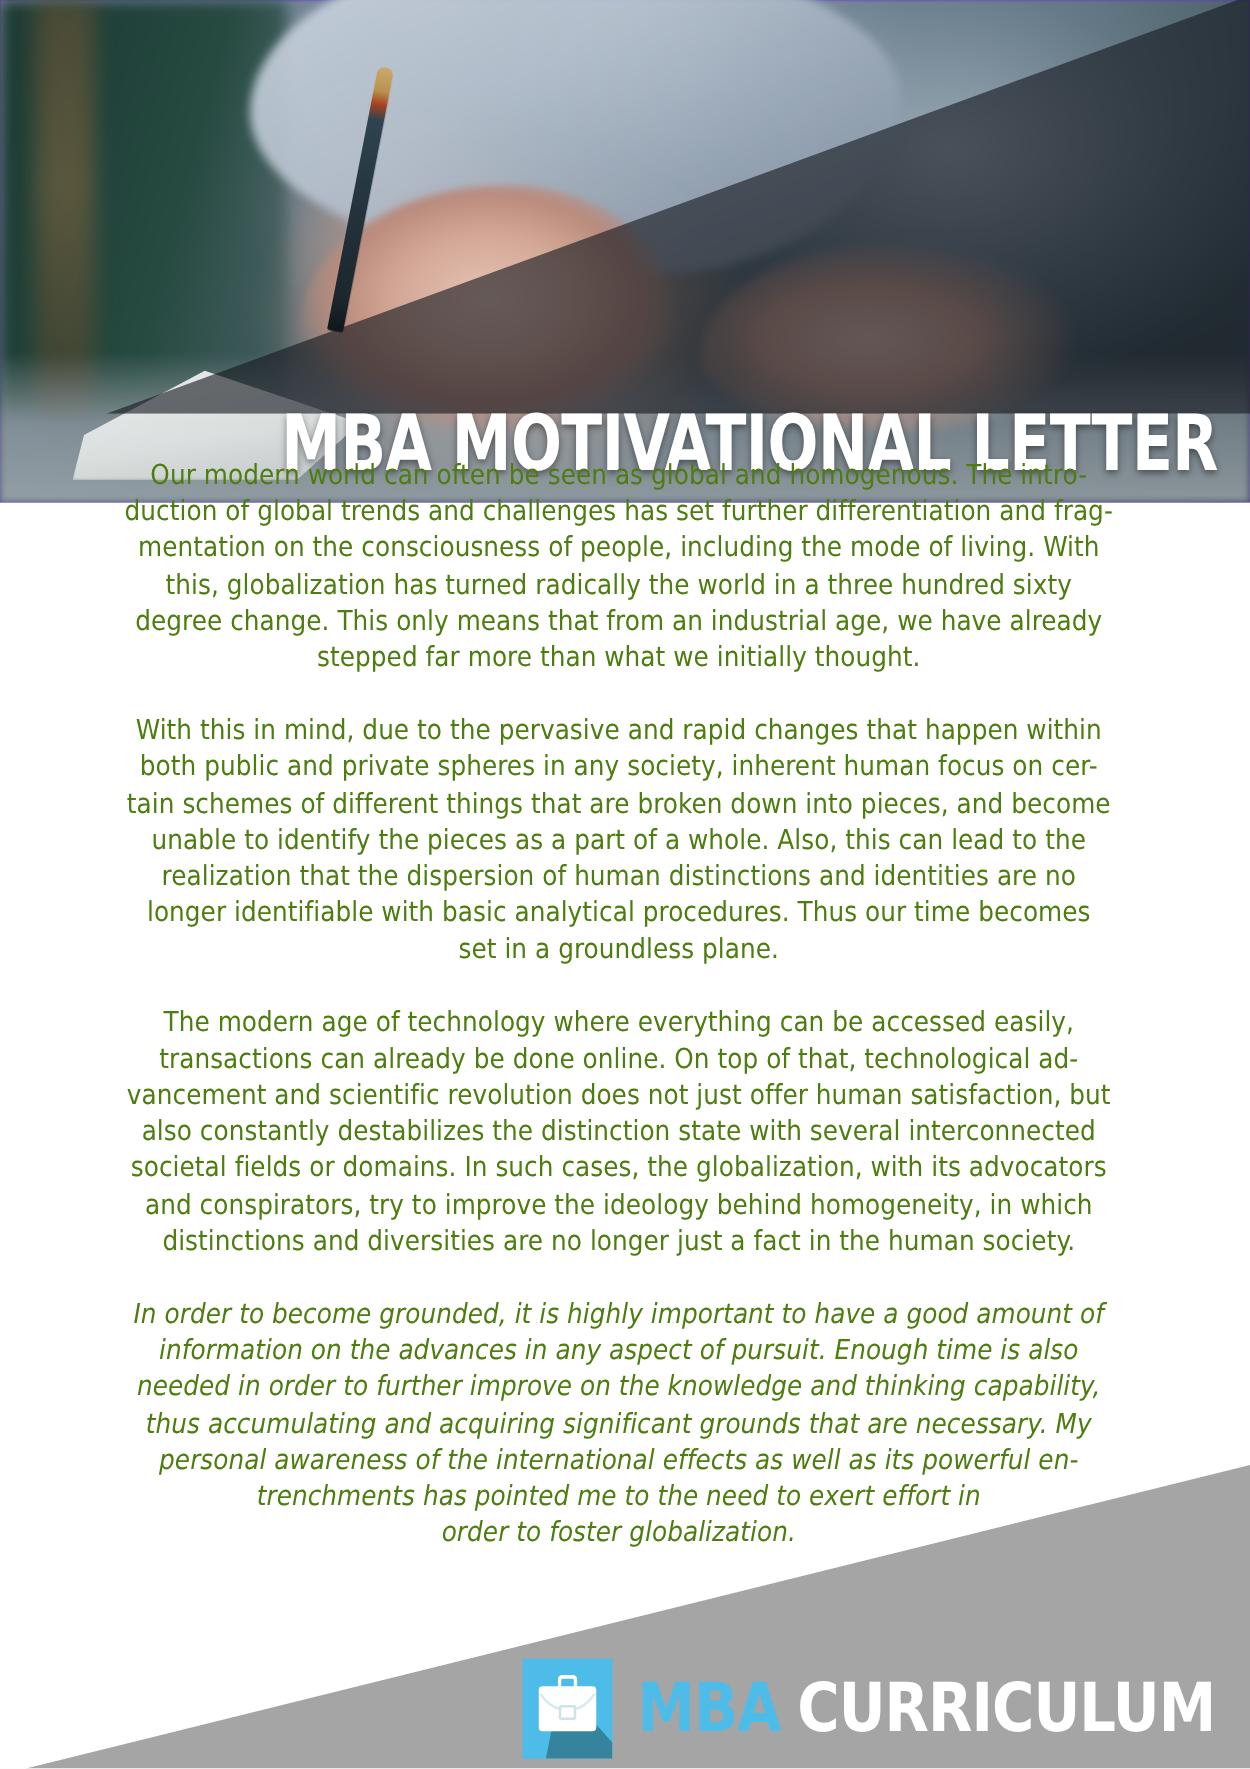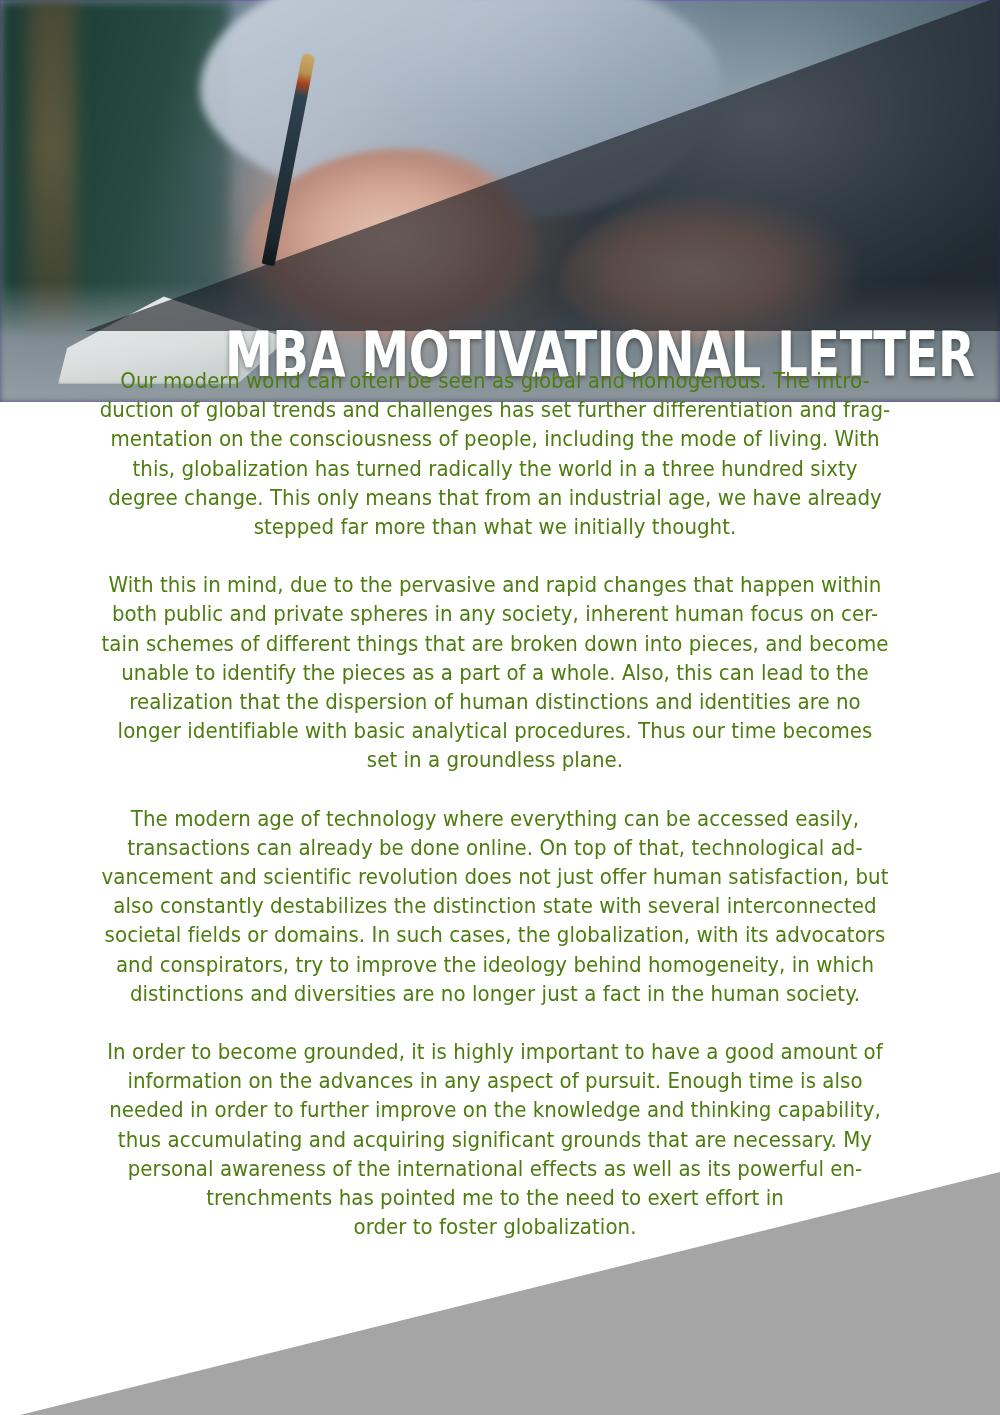--- a/index.html
+++ b/index.html
@@ -158,21 +158,21 @@
   .letter-body p {
     color: #4d7c0f;
     font-family: "Liberation Sans Narrow", "DejaVu Sans Condensed", "Liberation Sans", sans-serif;
     font-size: 22px;
     line-height: 29.2px;
     text-align: center;
     letter-spacing: 0.05px;
     margin: 0 0 29px 0;
     white-space: pre-line;
   }
-  .letter-body p:last-child { margin-bottom: 0; }
+  .letter-body p:last-child { margin-bottom: 0; font-style: italic; }
 
   
   .footer-shape {
     position: absolute;
     left: 0; top: 0;
     width: 1000px; height: 1415px;
     background: #a5a5a5;
     clip-path: polygon(1000px 1172px, 1000px 1415px, 20px 1415px);
     pointer-events: none;
   }
@@ -314,14 +314,26 @@
 information on the advances in any aspect of pursuit. Enough time is also
 needed in order to further improve on the knowledge and thinking capability,
 thus accumulating and acquiring significant grounds that are necessary. My
 personal awareness of the international effects as well as its powerful en-
 trenchments has pointed me to the need to exert effort in
 order to foster globalization.</p>
   </div>
 
   <div class="footer-shape"></div>
 
+  <div class="footer-logo">
+    <div class="logo-mark">
+      <div class="logo-shadow"></div>
+      <div class="logo-case"></div>
+      <div class="logo-flapline"></div>
+      <div class="logo-latch"></div>
+    </div>
+    <div class="logo-text">
+      <span class="mba">MBA</span>
+      <span class="curriculum">CURRICULUM</span>
+    </div>
+  </div>
 
 </div>
 
 </body></html>

